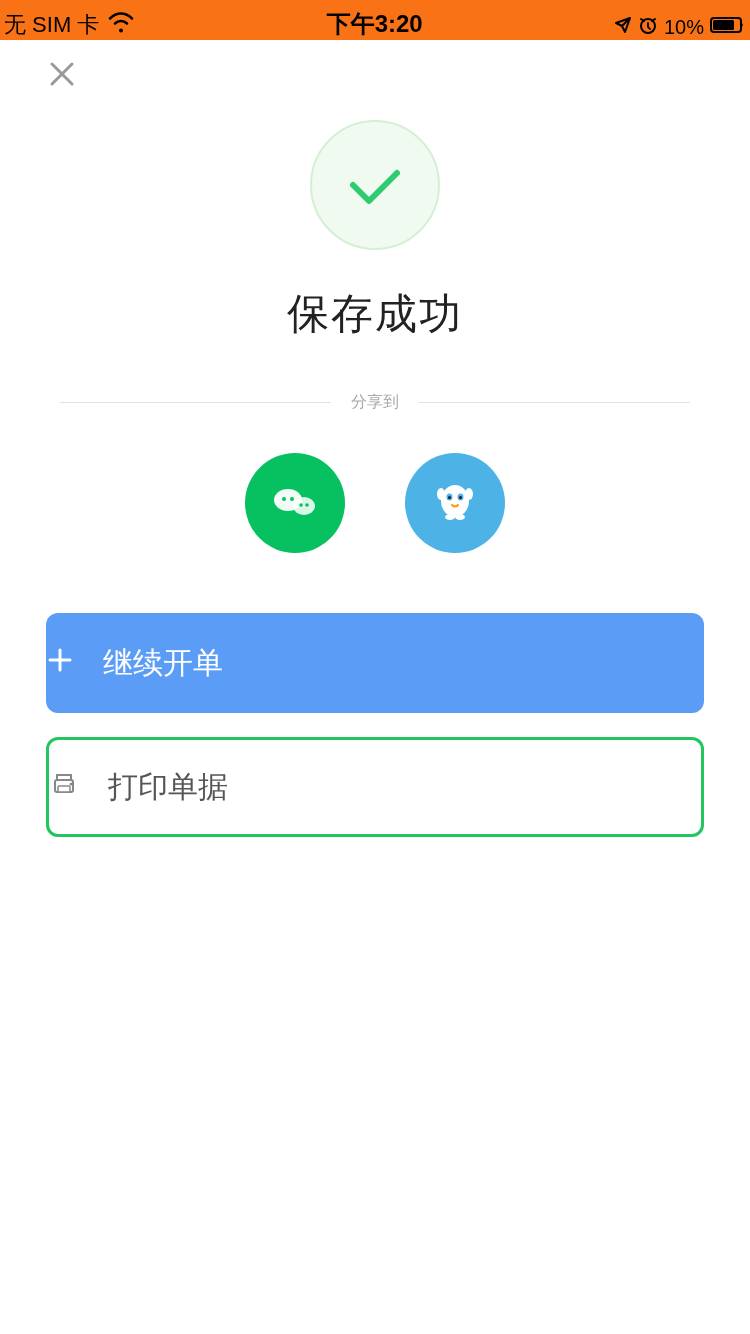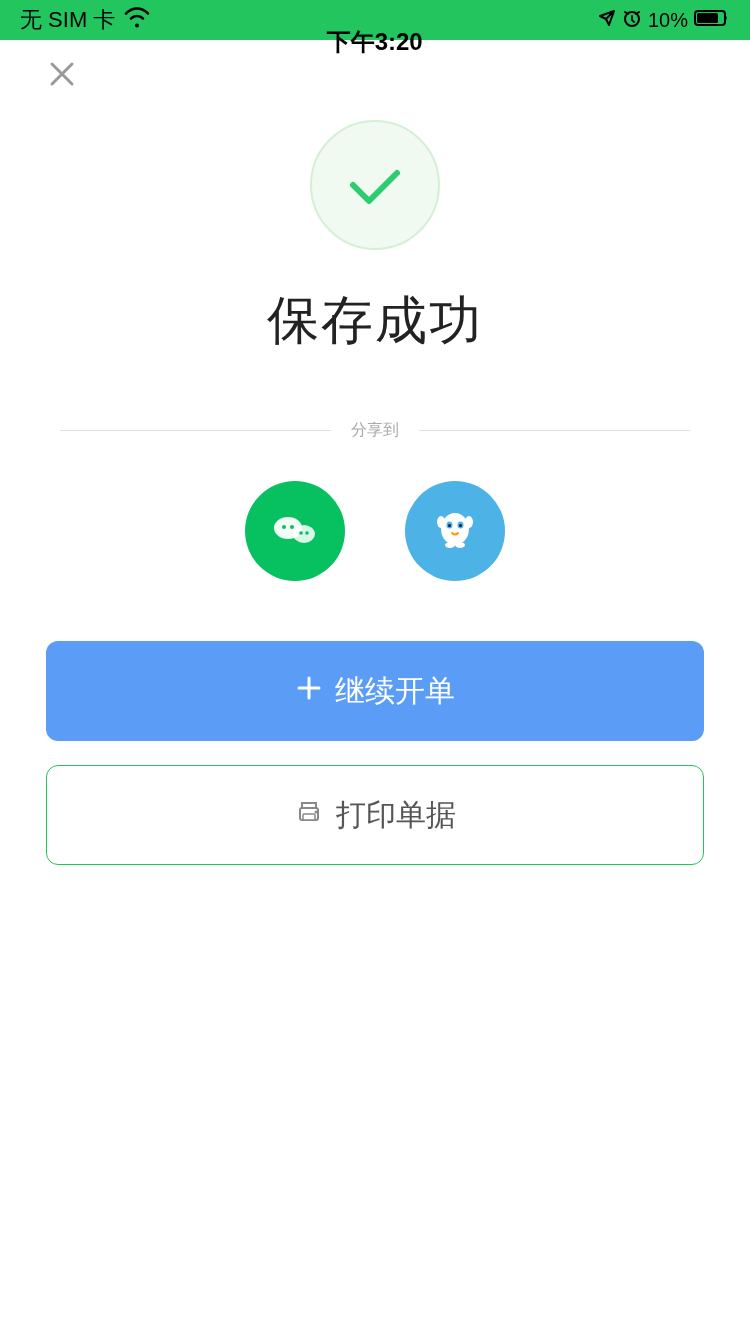--- a/index.html
+++ b/index.html
@@ -11,24 +11,24 @@
       background: #ffffff;
       font-family: -apple-system, "PingFang SC", "Helvetica Neue", sans-serif;
       position: relative;
     }
 
     
     .status-bar {
       width: 100%;
       height: 40px;
       display: flex;
-      align-items: center;
+      align-items: flex-end;
       justify-content: space-between;
-      padding: 0 20px;
-      background: #22c55e;
+      padding: 0 4px;
+      background: #f97316;
     }
     .status-left {
       display: flex;
       align-items: center;
       gap: 8px;
       font-size: 22px;
       color: #000;
       font-weight: 500;
     }
     .status-center {
@@ -82,24 +82,24 @@
       justify-content: center;
       margin-bottom: 36px;
     }
     .success-circle svg {
       width: 72px;
       height: 72px;
     }
 
     
     .success-title {
-      font-size: 52px;
+      font-size: 42px;
       font-weight: 500;
       color: #222;
-      margin-bottom: 64px;
+      margin-bottom: 50px;
       letter-spacing: 2px;
       text-align: right;
     }
 
     
     .share-divider {
       width: 100%;
       display: flex;
       align-items: center;
       padding: 0 60px;
@@ -145,36 +145,35 @@
       display: flex;
       flex-direction: column;
       gap: 24px;
     }
     .action-btn {
       width: 100%;
       height: 100px;
       border-radius: 12px;
       display: flex;
       align-items: center;
-      justify-content: center;
-      gap: 12px;
+      gap: 29px;
       font-size: 30px;
       cursor: pointer;
       border: none;
       outline: none;
     }
     .btn-primary {
       background: #5b9cf6;
       color: #fff;
       font-weight: 500;
     }
     .btn-secondary {
       background: #fff;
       color: #555;
-      border: 1px solid #22c55e;
+      border: 3px solid #22c55e;
     }
   </style>
 </head>
 <body>
 
 <div class="status-bar">
   <div class="status-left">
     <span>无 SIM 卡</span>
 
     <span>

